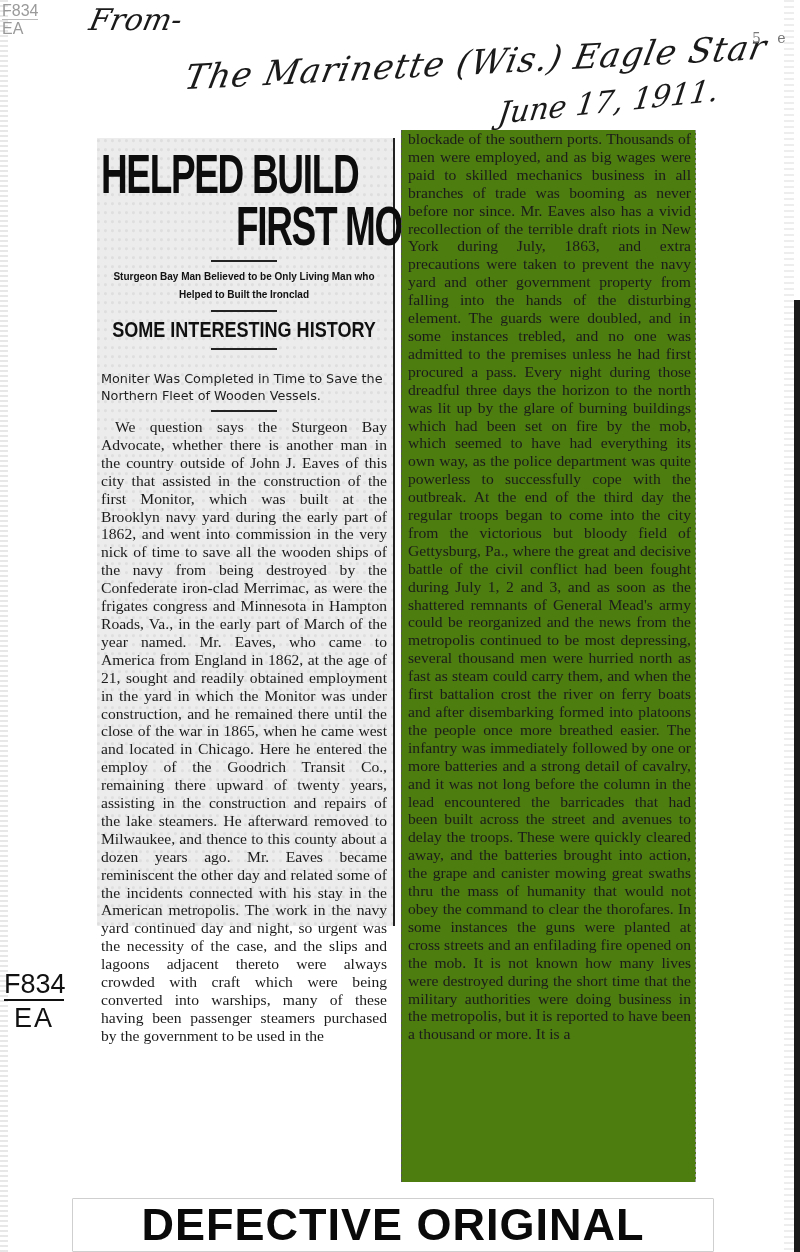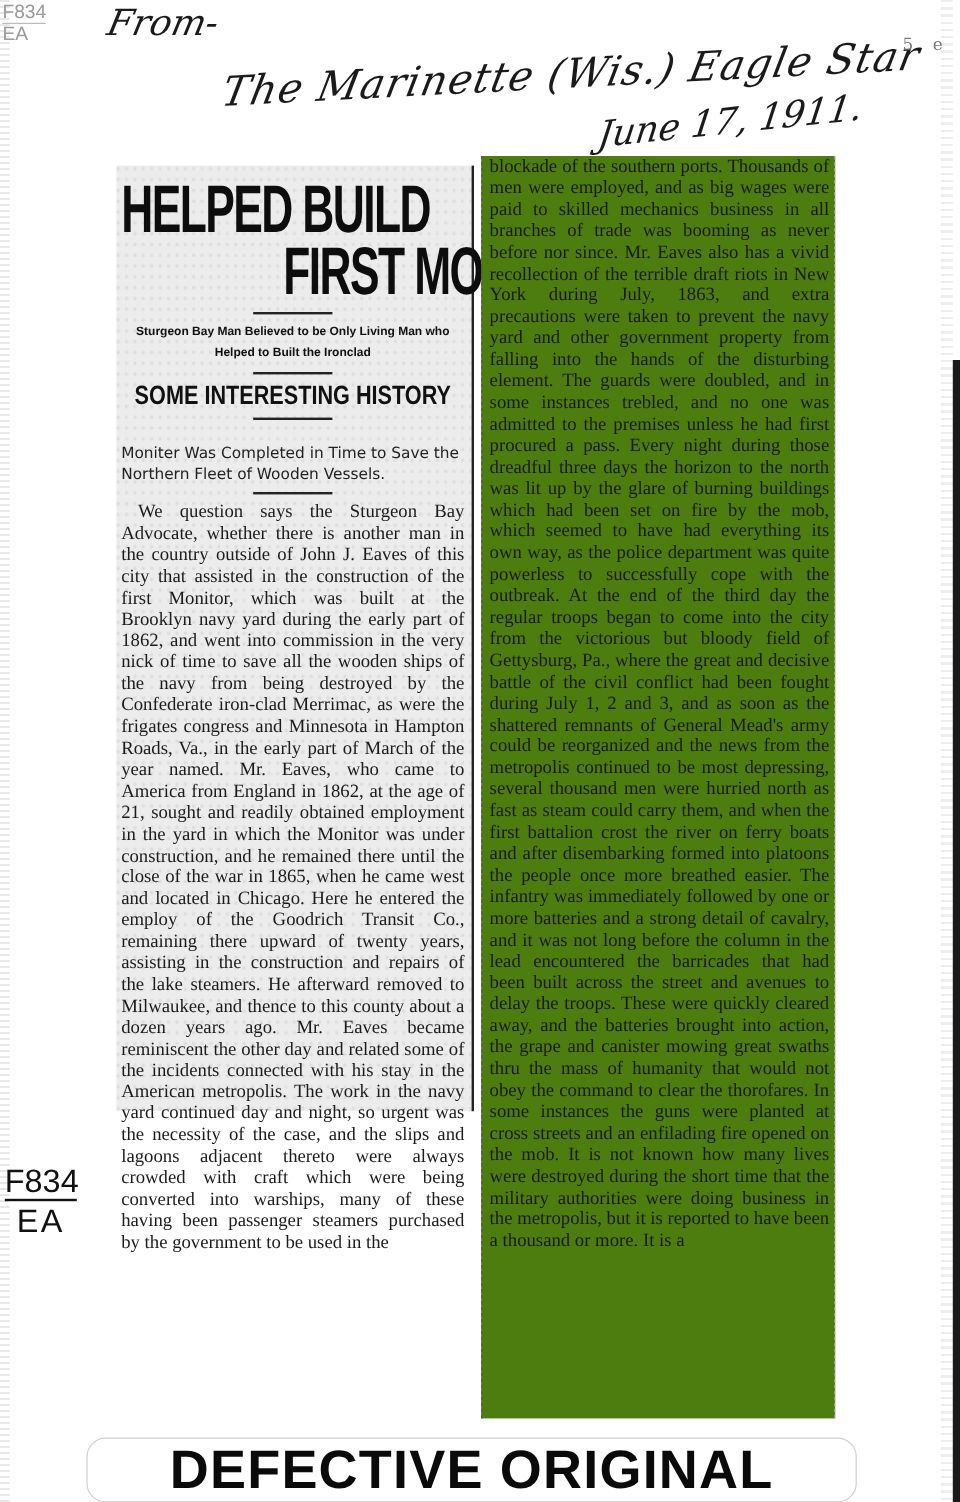--- a/index.html
+++ b/index.html
@@ -76,21 +76,21 @@
     white-space:nowrap; color:#111; margin:0 -30px;
   }
   .deck3 {
     font-family:"DejaVu Sans", sans-serif; font-size:12.8px; line-height:17px;
     text-align:left; color:#222; margin-top:20px;
   }
   .body-text p { margin:0; text-indent:14px; }
   .body-text p.cont { text-indent:0; }
   .defective {
     position:absolute; left:72px; top:1198px; width:640px; height:52px;
-    border:1px solid #cfcfcf; border-radius:16px;
+    border:1px solid #cfcfcf; border-radius:1px;
     font-family:"Liberation Sans", sans-serif; font-weight:bold;
     font-size:45px; line-height:52px; text-align:center; color:#0a0a0a;
     letter-spacing:1px;
   }
 </style>
 </head>
 <body>
 
 <div class="speckle-left"></div>
 <div class="right-bar-light"></div>

